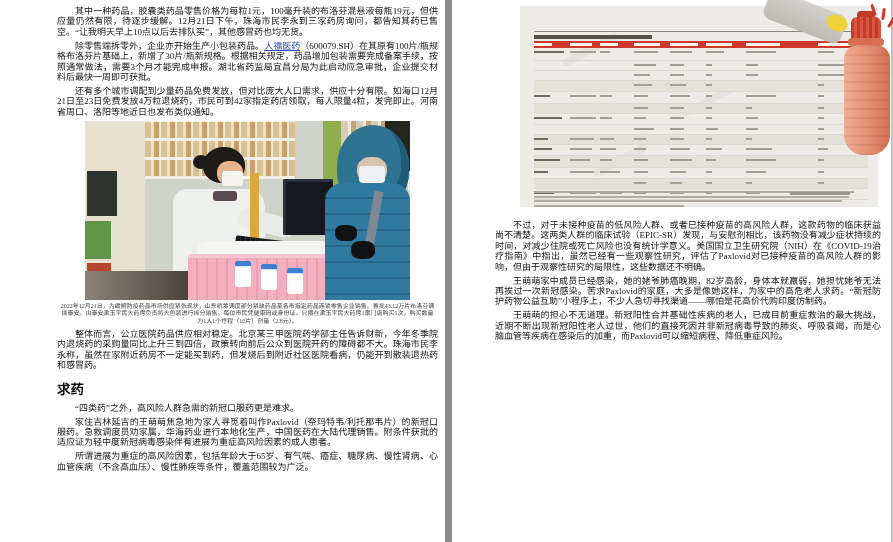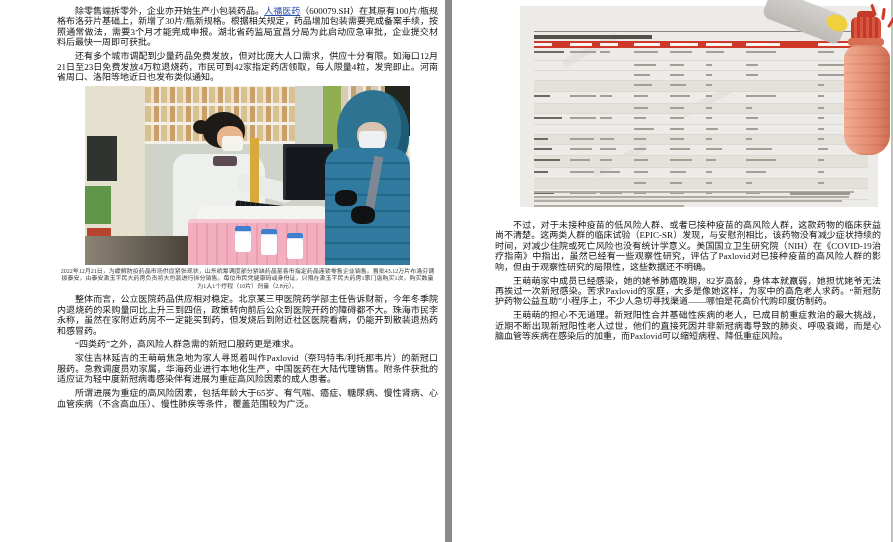--- a/index.html
+++ b/index.html
@@ -89,20 +89,21 @@
   #right-paras{margin-top:13px;}
 </style>
 </head>
 <body>
 
 <div id="page-divider"></div>
 <div id="right-edge-line"></div>
 
 <div class="page" id="left-page">
   <div id="left-paras-top">
+      <p class="body"><span>其中一种药品，胶囊类药品零售价格为每粒1元，100毫升装的布洛芬混悬液每瓶19元，但供应量仍然有限，待逐步缓解。12月21日下午，珠海市民李永到三家药房询问，都告知其药已售空。“让我明天早上10点以后去排队买”，其他感冒药也均无货。</span></p>
       <p class="body"><span>除零售端拆零外，企业亦开始生产小包装药品。</span><a class="inline-link">人福医药</a><span>（600079.SH）在其原有100片/瓶规格布洛芬片基础上，新增了30片/瓶新规格。根据相关规定，药品增加包装需要完成备案手续，按照通常做法，需要3个月才能完成申报。湖北省药监局宜昌分局为此启动应急审批，企业提交材料后最快一周即可获批。</span></p>
       <p class="body"><span>还有多个城市调配到少量药品免费发放，但对比庞大人口需求，供应十分有限。如海口12月21日至23日免费发放4万粒退烧药，市民可到42家指定药店领取，每人限量4粒，发完即止。河南省周口、洛阳等地近日也发布类似通知。</span></p>
     </div>
 
   <div id="photo" title="药店柜台：药师戴口罩在电脑前操作，粉色篮子内为拆零的白瓶药品，身穿蓝色羽绒服戴口罩的市民在购药">
     <div class="ph-leftshelf"></div>
     <div class="ph-darkbox"></div>
     <div class="ph-greenbox"></div>
     <div class="ph-redbox"></div>
     <div class="ph-shelfA"></div>
@@ -149,20 +150,21 @@
     <div class="ph-glove1"></div>
     <div class="ph-glove2"></div>
   </div>
 
   <div id="photo-caption">2022年12月21日，为缓解防疫药品市场供应紧张现状，山东统筹调度部分紧缺药品至各市指定药品连锁零售企业销售。首批43.12万片布洛芬调拨泰安，由泰安漱玉平民大药房负责将大包装进行拆分销售。每位市民凭健康码或身份证，只限在漱玉平民大药房1家门店购买1次，购买数量为1人1个疗程（10片）剂量（2.8元）。</div>
 
   <div id="left-paras-mid">
       <p class="body"><span>整体而言，公立医院药品供应相对稳定。北京某三甲医院药学部主任告诉财新，今年冬季院内退烧药的采购量同比上升三到四倍，政策转向前后公众到医院开药的障碍都不大。珠海市民李永称，虽然在家附近药房不一定能买到药，但发烧后到附近社区医院看病，仍能开到散装退热药和感冒药。</span></p>
     </div>
 
+  <h2 class="section">求药</h2>
 
   <div id="left-section-paras">
       <p class="body"><span>“四类药”之外，高风险人群急需的新冠口服药更是难求。</span></p>
       <p class="body"><span>家住吉林延吉的王萌萌焦急地为家人寻觅着叫作Paxlovid（奈玛特韦/利托那韦片）的新冠口服药。急救调度员劝家属，华海药业进行本地化生产，中国医药在大陆代理销售。附条件获批的适应证为轻中度新冠病毒感染伴有进展为重症高风险因素的成人患者。</span></p>
       <p class="body"><span>所谓进展为重症的高风险因素，包括年龄大于65岁、有气喘、癌症、糖尿病、慢性肾病、心血管疾病（不含高血压）、慢性肺疾等条件，覆盖范围较为广泛。</span></p>
     </div>
 </div>
 
 <div class="page" id="right-page">
 

